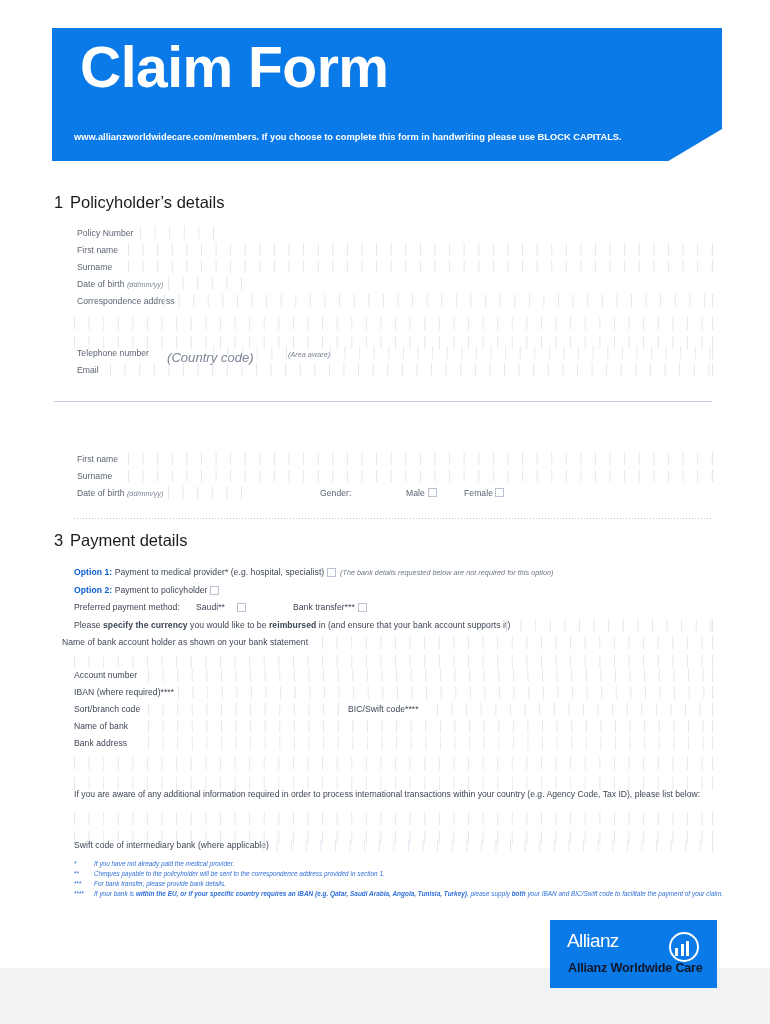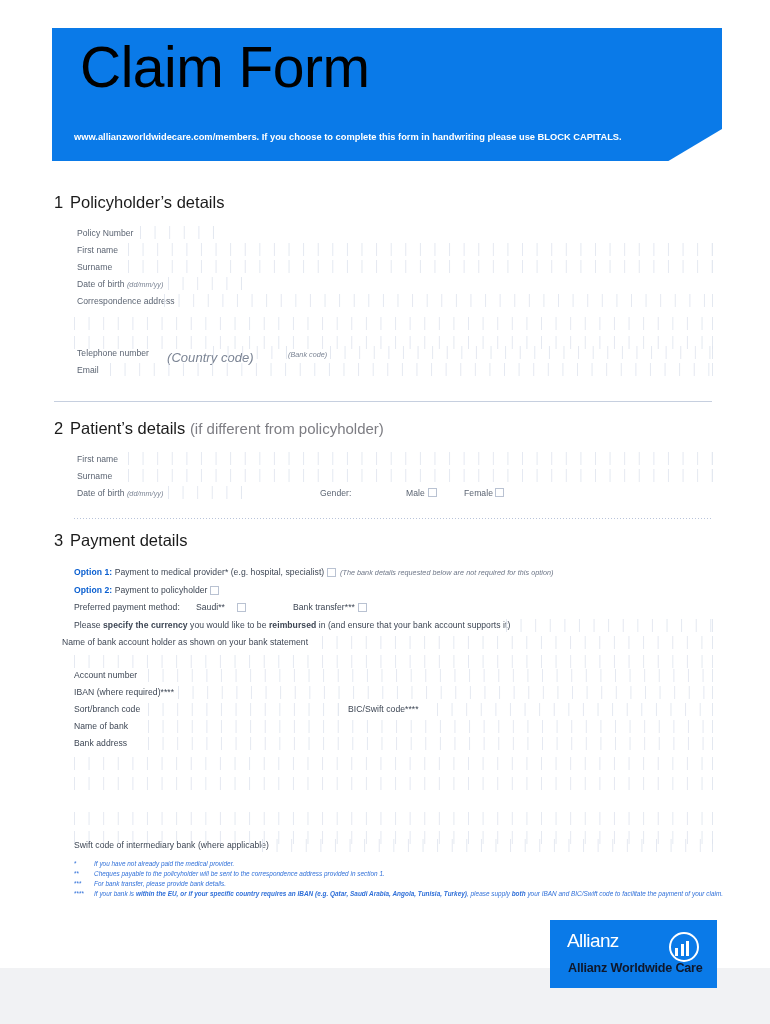--- a/index.html
+++ b/index.html
@@ -30,23 +30,23 @@
     width: 670px;
     height: 133px;
     background: #0a7ae8;
     -webkit-clip-path: polygon(0 0, 100% 0, 100% 76%, 92% 100%, 0 100%);
     clip-path: polygon(0 0, 100% 0, 100% 76%, 92% 100%, 0 100%);
   }
   .banner-title {
     position: absolute;
     left: 28px;
     top: 10px;
-    color: #000000;
+    color: #ffffff;
     font-size: 57px;
-    font-weight: 400;
+    font-weight: 700;
     letter-spacing: -0.5px;
     line-height: 1.05;
   }
   .banner-sub {
     position: absolute;
     left: 22px;
     top: 90px;
     width: 600px;
     color: #ffffff;
     font-size: 9.3px;
@@ -237,31 +237,28 @@
   <div class="cells" style="left:168px; top:277px; width:73px"></div>
 
   <div class="lbl" style="left:77px; top:296px">Correspondence address</div>
   <div class="cells" style="left:164px; top:294px; width:548px"></div>
   <div class="cells" style="left:74px; top:317px; width:638px"></div>
   <div class="cells" style="left:74px; top:336px; width:638px"></div>
 
   <div class="lbl" style="left:77px; top:348px"><span>Telephone number</span></div>
   <div class="lbl it" style="left:167px; top:350px; font-style:italic; font-size:13px; color:#7b8494">(Country code)</div>
   <div class="cells" style="left:213px; top:346px; width:73px"></div>
-  <div class="lbl it" style="left:288px; top:350px; font-style:italic; font-size:7.2px; color:#7b8494">(Bank code)</div>
+  <div class="lbl it" style="left:288px; top:350px; font-style:italic; font-size:7.2px; color:#7b8494">(Area aware)</div>
   <div class="cells" style="left:330px; top:346px; width:382px"></div>
 
   <div class="lbl" style="left:77px; top:365px">Email</div>
   <div class="cells" style="left:110px; top:363px; width:602px"></div>
 
   <div class="rule" style="top:401px; width:658px"></div>
 
-  <div class="sec-head" style="top:419px">
-    <span class="num">2</span><span>Patient’s details</span> <span class="sub">(if different from policyholder)</span>
-  </div>
 
   <div class="lbl" style="left:77px; top:454px">First name</div>
   <div class="cells" style="left:128px; top:452px; width:584px"></div>
 
   <div class="lbl" style="left:77px; top:471px">Surname</div>
   <div class="cells" style="left:128px; top:469px; width:584px"></div>
 
   <div class="lbl" style="left:77px; top:488px"><span>Date of birth</span> <span class="it">(dd/mm/yy)</span></div>
   <div class="cells" style="left:168px; top:486px; width:73px"></div>
 
@@ -317,20 +314,21 @@
   <div class="cells" style="left:437px; top:703px; width:275px"></div>
 
   <div class="lbl dk" style="left:74px; top:721px">Name of bank</div>
   <div class="cells" style="left:148px; top:720px; width:564px"></div>
 
   <div class="lbl dk" style="left:74px; top:738px">Bank address</div>
   <div class="cells" style="left:148px; top:737px; width:564px"></div>
   <div class="cells" style="left:74px; top:757px; width:638px"></div>
   <div class="cells" style="left:74px; top:777px; width:638px"></div>
 
+  <div class="para" style="left:74px; top:789px">If you are aware of any additional information required in order to process international transactions within your country (e.g. Agency Code, Tax ID), please list below:</div>
 
   <div class="cells" style="left:74px; top:812px; width:638px"></div>
   <div class="cells" style="left:74px; top:831px; width:638px"></div>
 
   <div class="lbl dk" style="left:74px; top:840px">Swift code of intermediary bank (where applicable)</div>
   <div class="cells" style="left:262px; top:839px; width:450px"></div>
 
   <div class="fn" style="left:74px; top:860px">
     <span class="mk">*</span><span>If you have not already paid the medical provider.</span>
   </div>

